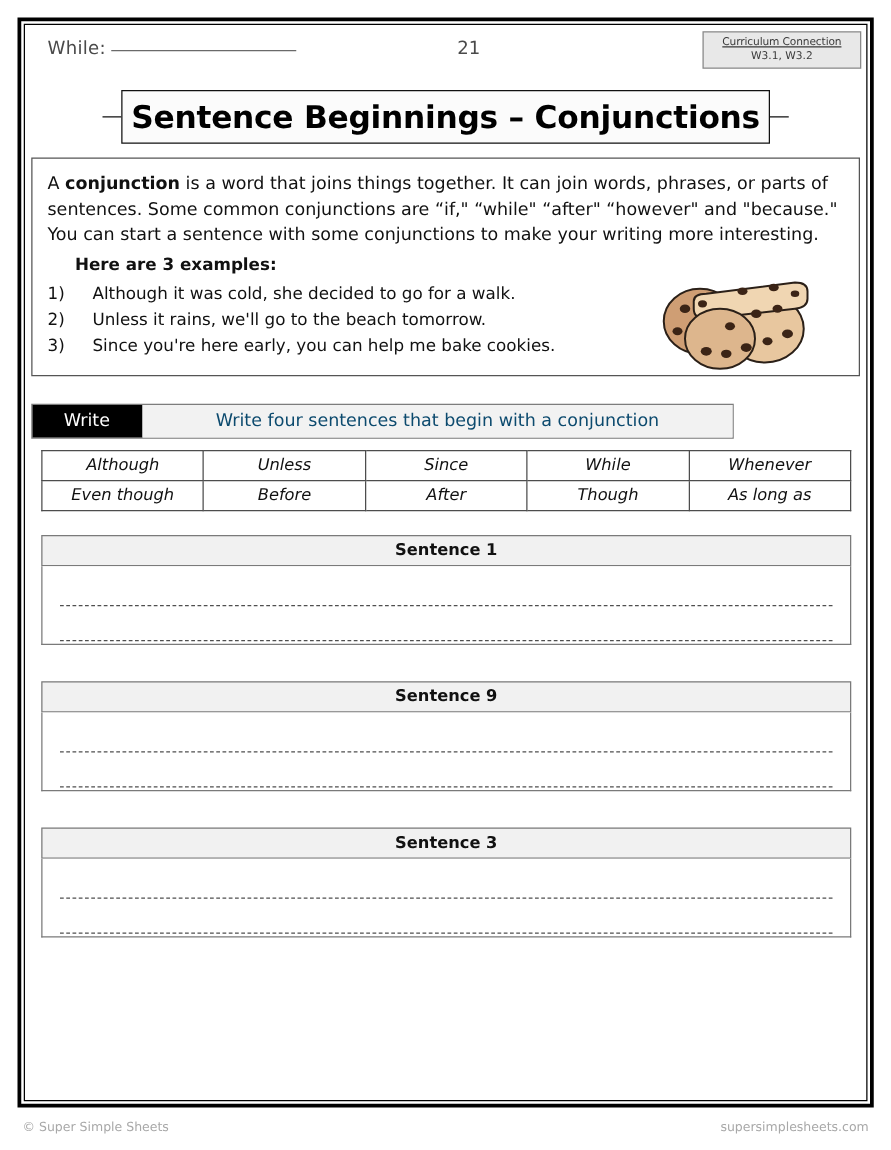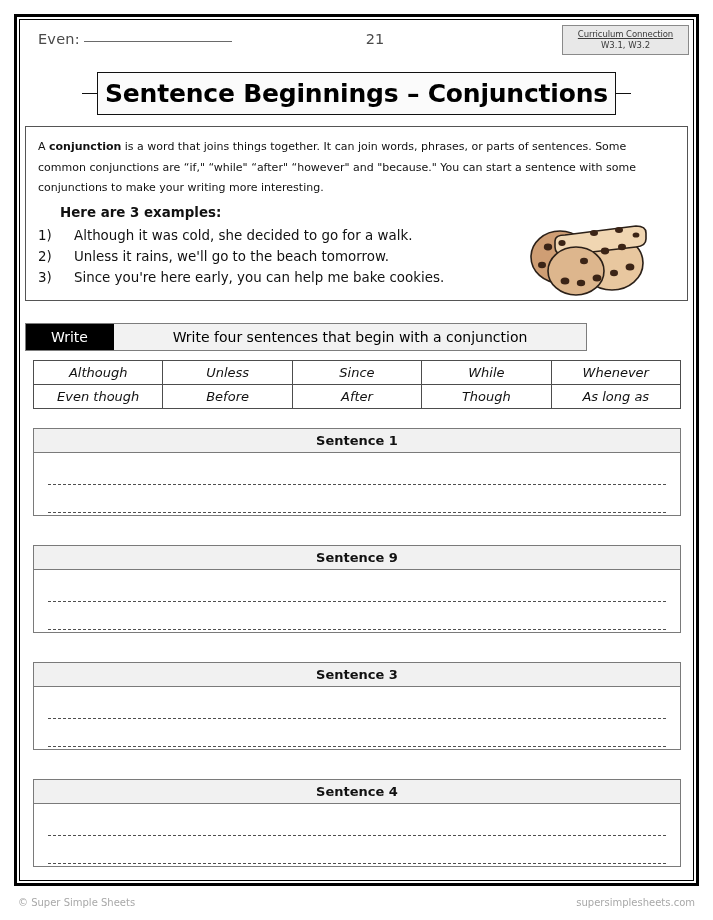--- a/index.html
+++ b/index.html
@@ -149,21 +149,21 @@
     height: 175px;
     border: 1.2px solid #555555;
     box-sizing: border-box;
     background: #ffffff;
   }
   .info-paragraph {
     position: absolute;
     left: 12px;
     top: 10px;
     width: 634px;
-    font-size: 11px;
+    font-size: 14px;
     line-height: 20.5px;
     color: #111111;
   }
   .info-paragraph b { font-weight: bold; }
 
   .examples-heading {
     position: absolute;
     left: 12px;
     top: 78px;
     font-size: 13.4px;
@@ -220,21 +220,21 @@
     align-items: center;
     padding-left: 25px;
     box-sizing: border-box;
   }
   .write-instruction {
     flex: 1;
     display: flex;
     align-items: center;
     justify-content: center;
     font-size: 14px;
-    color: #000000;
+    color: #0c4a6e;
     background: #f2f2f2;
   }
 
   
   .word-bank {
     position: absolute;
     left: 13px;
     top: 340px;
     width: 648px;
     border-collapse: collapse;
@@ -313,21 +313,21 @@
 </head>
 <body>
 
 <div class="page-outer"></div>
 <div class="page-inner"></div>
 
 <div class="content">
 
   <div class="header-row">
     <div class="name-field">
-      <span>Even:</span><span class="name-rule"></span>
+      <span>While:</span><span class="name-rule"></span>
     </div>
     <div class="page-number">21</div>
     <div class="curriculum-box">
       <div class="curriculum-title">Curriculum Connection</div>
       <div class="curriculum-codes">W3.1, W3.2</div>
     </div>
   </div>
 
   <div class="title-band">
     <div class="title-rule-left"></div>
@@ -426,26 +426,19 @@
   </div>
 
   <div class="sentence-block" style="top:642px;">
     <div class="sentence-header">Sentence 3</div>
     <div class="sentence-body">
       <div class="write-line l1"></div>
       <div class="write-line l2"></div>
     </div>
   </div>
 
-  <div class="sentence-block" style="top:759px;">
-    <div class="sentence-header">Sentence 4</div>
-    <div class="sentence-body">
-      <div class="write-line l1"></div>
-      <div class="write-line l2"></div>
-    </div>
-  </div>
 
 </div>
 
 <div class="footer">
   <div class="footer-left">© Super Simple Sheets</div>
   <div class="footer-right">supersimplesheets.com</div>
 </div>
 
 </body></html>

